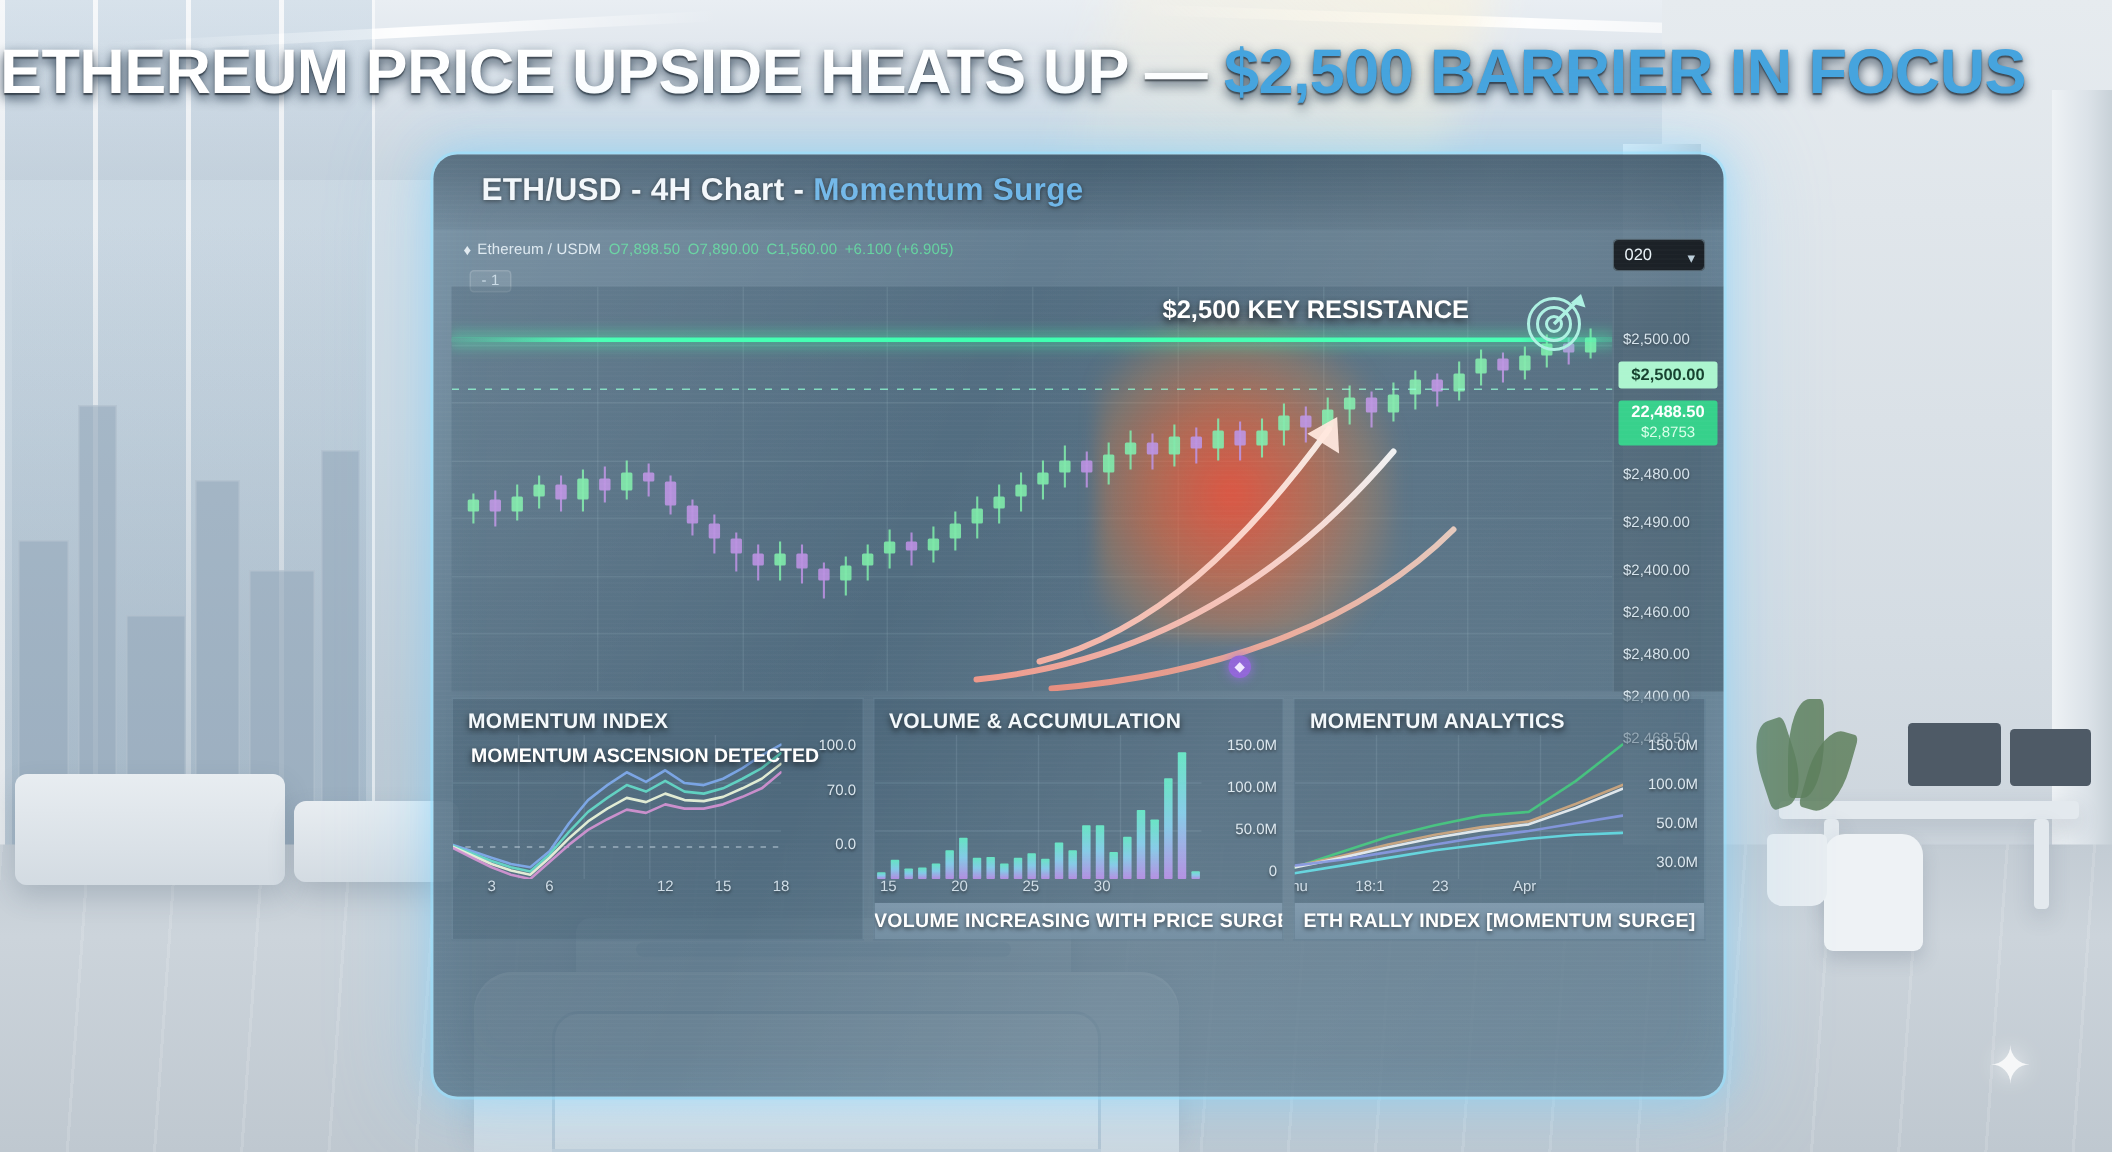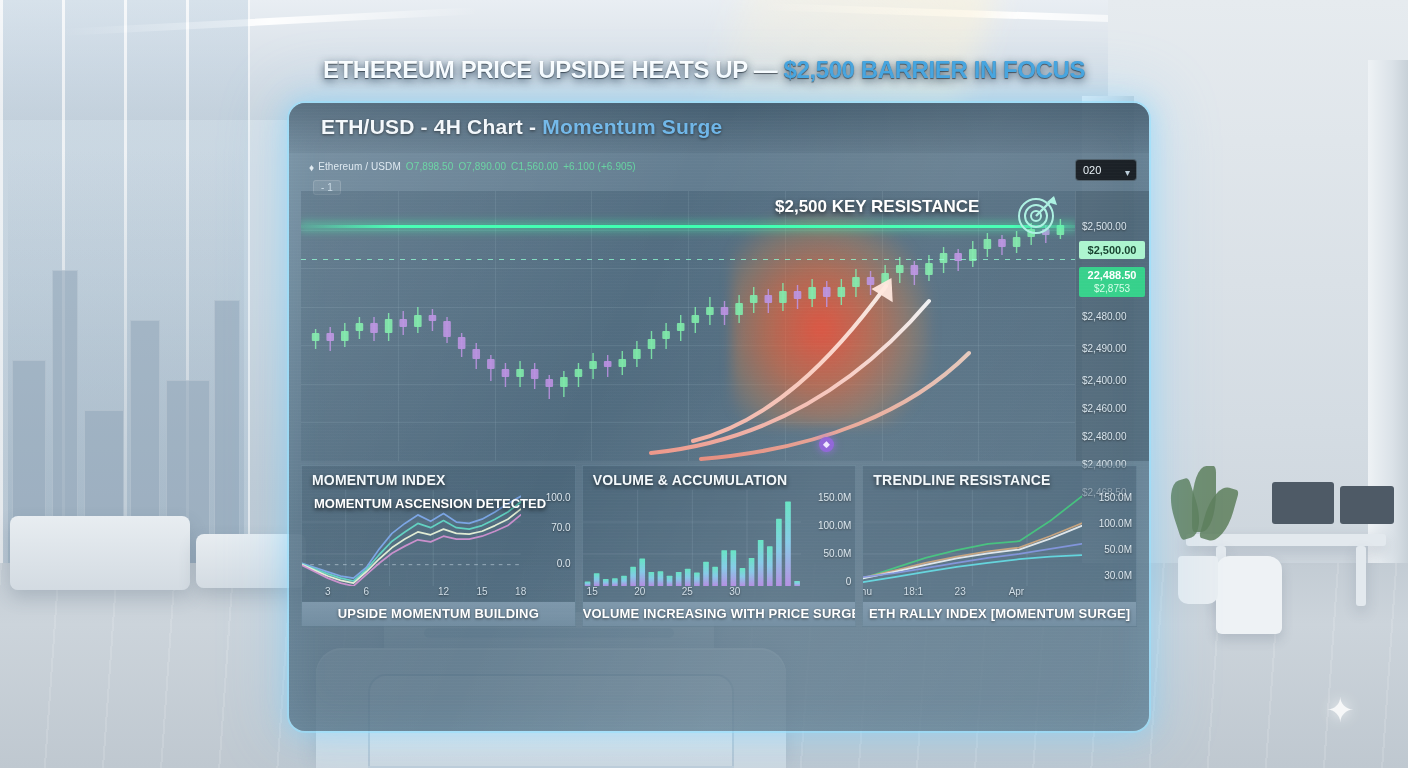--- a/index.html
+++ b/index.html
@@ -255,25 +255,24 @@
     text-shadow:0 1px 2px rgba(0,0,0,.5); white-space:nowrap;
   }
   .sub-xaxis { position:absolute; left:0; right:54px; bottom:24px; height:16px; }
   .sub-xtick {
     position:absolute; font-size:10px; color:#cfdde7; transform:translateX(-50%);
     text-shadow:0 1px 2px rgba(0,0,0,.5); white-space:nowrap;
   }
 
   
   .page-title {
-    position:absolute; left:0; top:24px; width:100%; text-align:center;
-    font-size:24px; font-weight:bold; letter-spacing:-.4px;
+    position:absolute; left:0; top:24px; width:100%; 
+    font-size:42px; font-weight:bold; letter-spacing:-.4px;
     color:#ffffff; text-shadow:0 3px 8px rgba(25,45,65,.85), 0 1px 1px rgba(0,0,0,.6);
     white-space:nowrap;
-    margin-top:32px;
   }
   .page-title .accent { color:#46a4de; }
 </style>
 </head>
 <body>
 
 <div id="bg">
   <div class="bg-base"></div>
   <div class="ceiling"></div>
   <div class="ceiling-strip" style="left:60px;top:18px;width:420px;transform:rotate(-3deg);"></div>
@@ -536,21 +535,20 @@
           <div class="sub-ytick" style="top: 32px;">70.0</div>
           <div class="sub-ytick" style="top: 68px;">0.0</div>
         </div>
       <div class="sub-xaxis" id="xax0">
           <div class="sub-xtick" style="left: 11.7647%;">3</div>
           <div class="sub-xtick" style="left: 29.4118%;">6</div>
           <div class="sub-xtick" style="left: 64.7059%;">12</div>
           <div class="sub-xtick" style="left: 82.3529%;">15</div>
           <div class="sub-xtick" style="left: 100%;">18</div>
         </div>
-      <div class="sub-foot">UPSIDE MOMENTUM BUILDING</div>
     </div>
 
     <div class="sub">
       <div class="sub-title">VOLUME &amp; ACCUMULATION</div>
       <div class="sub-plot" id="plot1"><svg viewBox="0 0 240 98" preserveAspectRatio="none" style="width: 100%; height: 100%;">
             <defs>
               <linearGradient id="vgrad" x1="0" y1="0" x2="0" y2="1">
       <stop offset="0%" stop-color="#5fe3c0"></stop>
                 <stop offset="48%" stop-color="#7fc8e6"></stop>
       <stop offset="100%" stop-color="#b089e0"></stop>
@@ -595,21 +593,21 @@
       <div class="sub-xaxis" id="xax1">
           <div class="sub-xtick" style="left: 4.34783%;">15</div>
           <div class="sub-xtick" style="left: 26.087%;">20</div>
           <div class="sub-xtick" style="left: 47.8261%;">25</div>
           <div class="sub-xtick" style="left: 69.5652%;">30</div>
         </div>
       <div class="sub-foot">VOLUME INCREASING WITH PRICE SURGE</div>
     </div>
 
     <div class="sub">
-      <div class="sub-title">TRENDLINE RESISTANCE</div>
+      <div class="sub-title">MOMENTUM ANALYTICS</div>
       <div class="sub-plot" id="plot2"><svg viewBox="0 0 240 98" preserveAspectRatio="none" style="width: 100%; height: 100%;">
             <line x1="60" y1="0" x2="60" y2="98" stroke="rgba(195,220,235,.13)" stroke-width="1"></line>
             <line x1="120" y1="0" x2="120" y2="98" stroke="rgba(195,220,235,.13)" stroke-width="1"></line>
             <line x1="180" y1="0" x2="180" y2="98" stroke="rgba(195,220,235,.13)" stroke-width="1"></line>
             <line x1="0" y1="32.666666666666664" x2="240" y2="32.666666666666664" stroke="rgba(195,220,235,.13)" stroke-width="1"></line>
             <line x1="0" y1="65.33333333333333" x2="240" y2="65.33333333333333" stroke="rgba(195,220,235,.13)" stroke-width="1"></line>
             <path d="M0.0,90.2 L34.3,79.7 L68.6,69.3 L102.9,61.4 L137.1,54.9 L171.4,52.3 L205.7,31.4 L240.0,6.5 " fill="none" stroke="#3fc47a" stroke-width="1.8" stroke-linejoin="round" stroke-linecap="round" opacity=".95"></path>
             <path d="M0.0,89.5 L34.3,82.3 L68.6,74.5 L102.9,67.9 L137.1,62.7 L171.4,58.8 L205.7,47.0 L240.0,34.0 " fill="none" stroke="#c9a27a" stroke-width="1.8" stroke-linejoin="round" stroke-linecap="round" opacity=".95"></path>
             <path d="M0.0,90.2 L34.3,83.6 L68.6,76.4 L102.9,69.9 L137.1,64.7 L171.4,60.8 L205.7,49.7 L240.0,36.6 " fill="none" stroke="#e6ecf0" stroke-width="1.8" stroke-linejoin="round" stroke-linecap="round" opacity=".95"></path>
             <path d="M0.0,88.9 L34.3,84.9 L68.6,79.7 L102.9,74.5 L137.1,69.3 L171.4,65.3 L205.7,60.1 L240.0,54.9 " fill="none" stroke="#7f92dd" stroke-width="1.8" stroke-linejoin="round" stroke-linecap="round" opacity=".95"></path>

